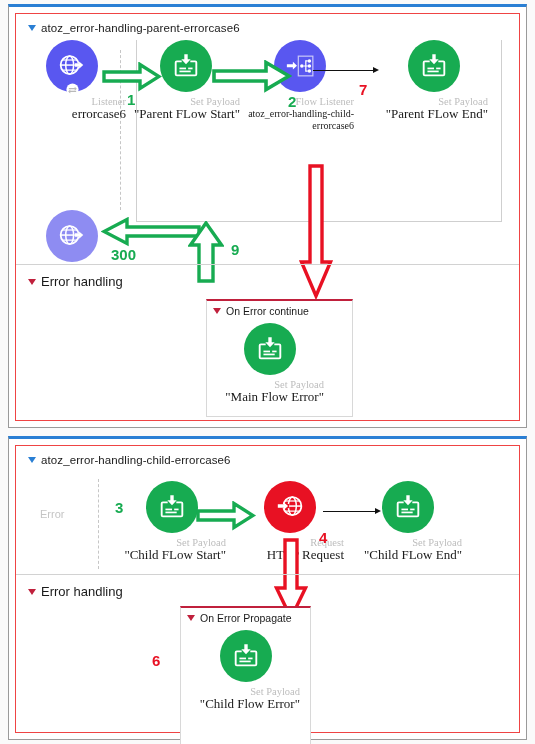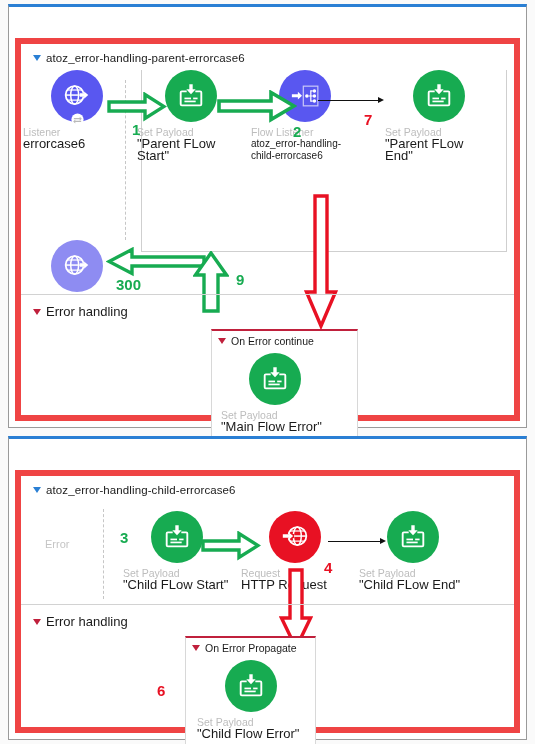--- a/index.html
+++ b/index.html
@@ -15,21 +15,21 @@
   .panel{
     position:absolute;background:#ffffff;
     border:1px solid #9a9a9a;
     border-top:3px solid #2a7fd4;
     box-sizing:border-box;
   }
   #panel-parent{left:8px;top:4px;width:519px;height:424px;}
   #panel-child{left:8px;top:436px;width:519px;height:304px;}
 
   .panel-inner{position:absolute;left:6px;top:6px;right:6px;bottom:6px;
-    border:6px solid #ef4444;box-sizing:border-box;background:#fff;margin-top:25px;}
+    border:1px solid #ef4444;box-sizing:border-box;background:#fff;}
 
   .flow-title{
     position:absolute;left:12px;top:8px;
     font-size:11.5px;color:#1a1a1a;letter-spacing:.1px;white-space:nowrap;
   }
   .tri{
     display:inline-block;width:0;height:0;
     border-left:4.5px solid transparent;border-right:4.5px solid transparent;
     border-top:6px solid #2a7fd4;vertical-align:middle;margin-right:5px;
     position:relative;top:-1px;
@@ -41,21 +41,21 @@
 
   .err-title{position:absolute;font-size:13px;color:#1a1a1a;white-space:nowrap;}
 
   
   .flowbox{position:absolute;border:1px solid #cfcfcf;box-sizing:border-box;border-top:none;}
 
   
   .vdash{position:absolute;width:0;border-left:1px dashed #c6c6c6;}
 
   
-  .node{position:absolute;text-align:left;width:108px;}
+  .node{position:absolute;text-align:right;width:108px;font-family:Liberation Serif, serif;}
   .circ{
     width:52px;height:52px;border-radius:50%;margin:0 auto;
     display:flex;align-items:center;justify-content:center;position:relative;
   }
   .circ.green{background:#17ab51;}
   .circ.purple{background:#5957f0;}
   .circ.purple-lite{background:#8e8cf2;}
   .circ.red{background:#e81123;}
   .circ svg{display:block;}
   .n-type{font-size:10.5px;color:#bdbdbd;margin-top:4px;line-height:12px;white-space:nowrap;}

